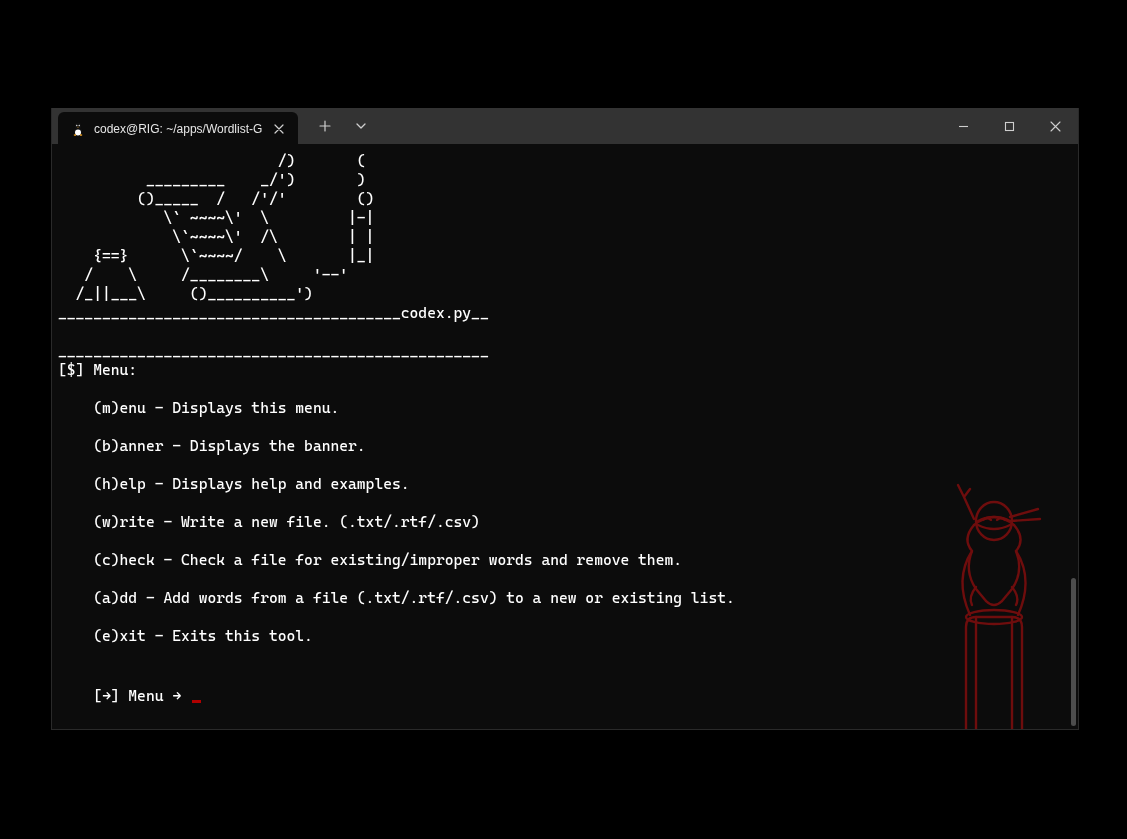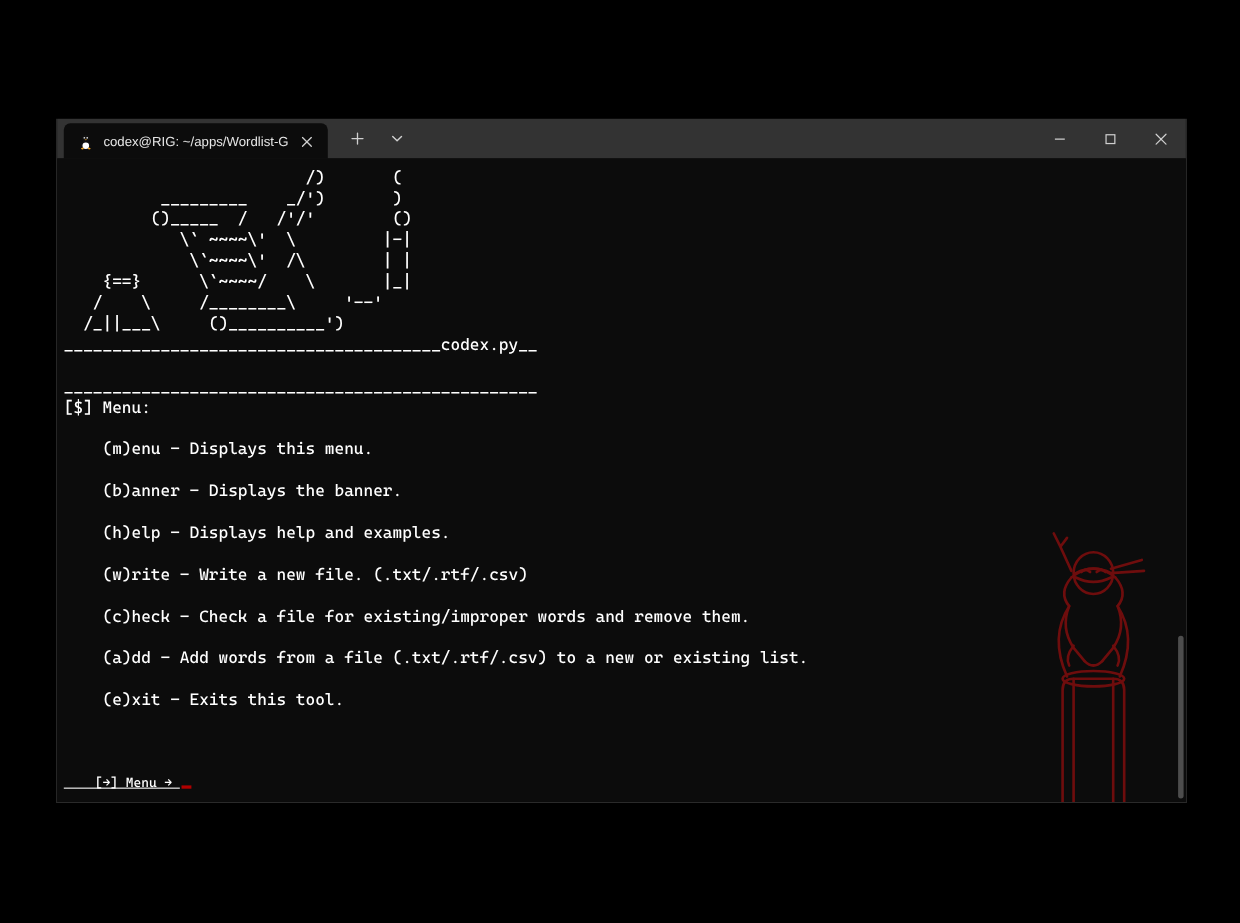--- a/index.html
+++ b/index.html
@@ -117,29 +117,28 @@
     top: 8px;
     color: #fff;
     font-size: 15px;
     line-height: 19px;
     white-space: pre;
     font-family: "Cascadia Mono", Consolas, "Courier New", monospace;
   }
   .prompt-line {
     position: absolute;
     left: 6px;
-    bottom: 8px;
+    bottom: 23px;
     color: #fff;
-    font-size: 12px;
+    font-size: 15px;
     line-height: 19px;
     font-family: "Cascadia Mono", Consolas, "Courier New", monospace;
     white-space: pre;
     display: flex;
     align-items: baseline;
-    text-decoration: underline;
   }
   .cursor {
     display: inline-block;
     width: 9px;
     height: 3px;
     background: #b00000;
     margin-left: 2px;
     vertical-align: baseline;
     transform: translateY(2px);
     animation: blink 1s step-end infinite;

